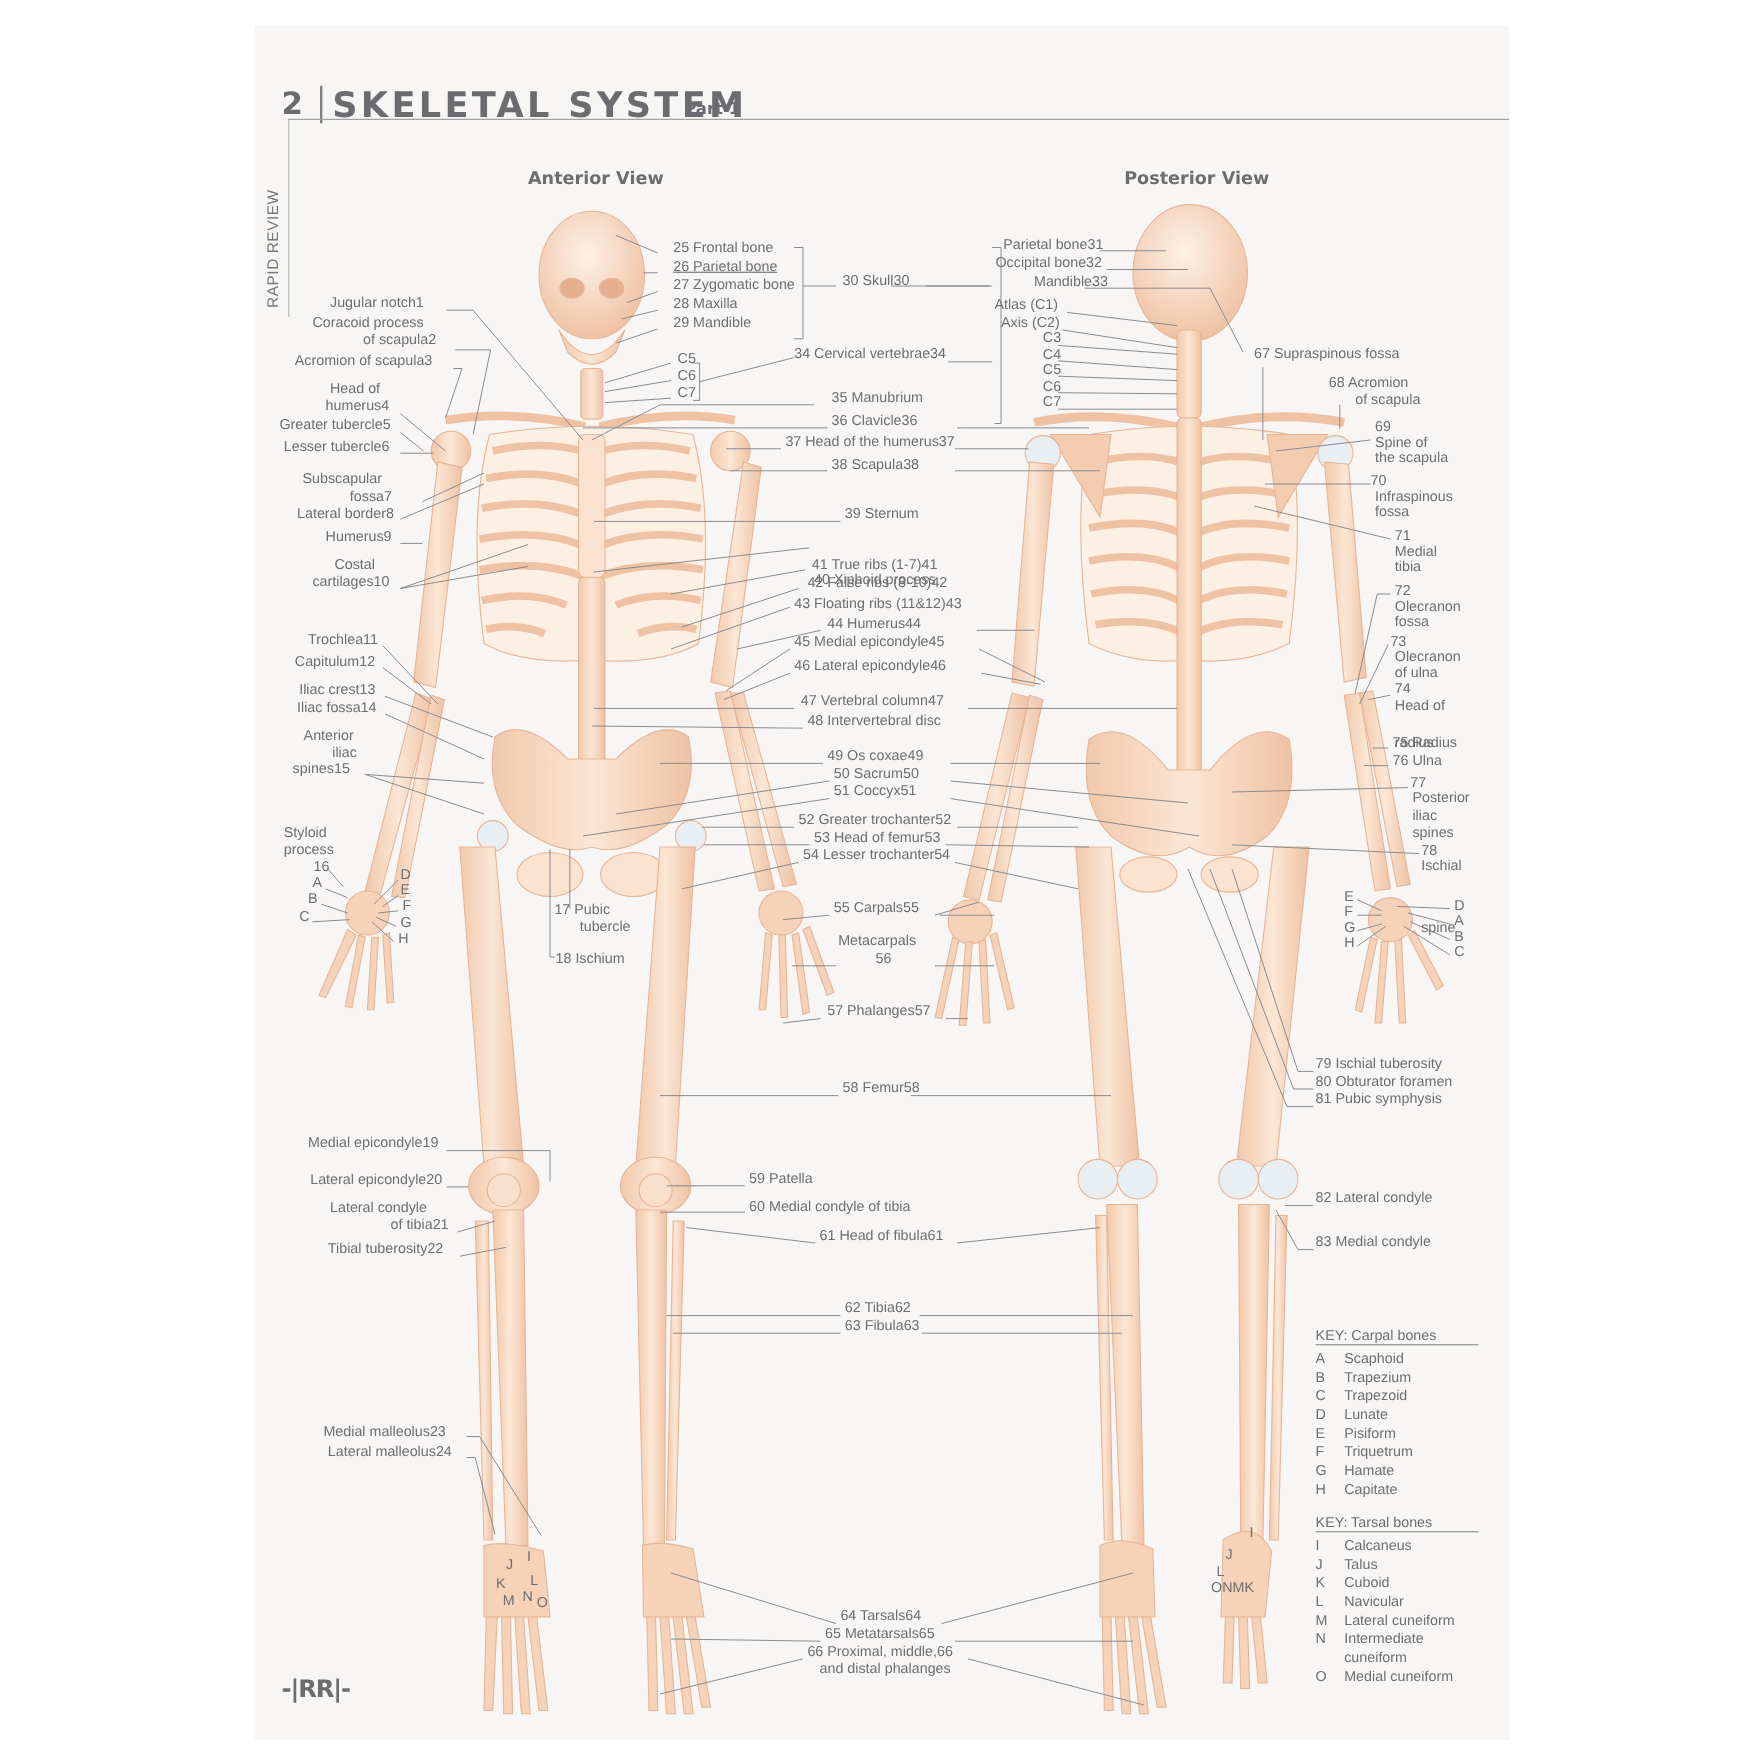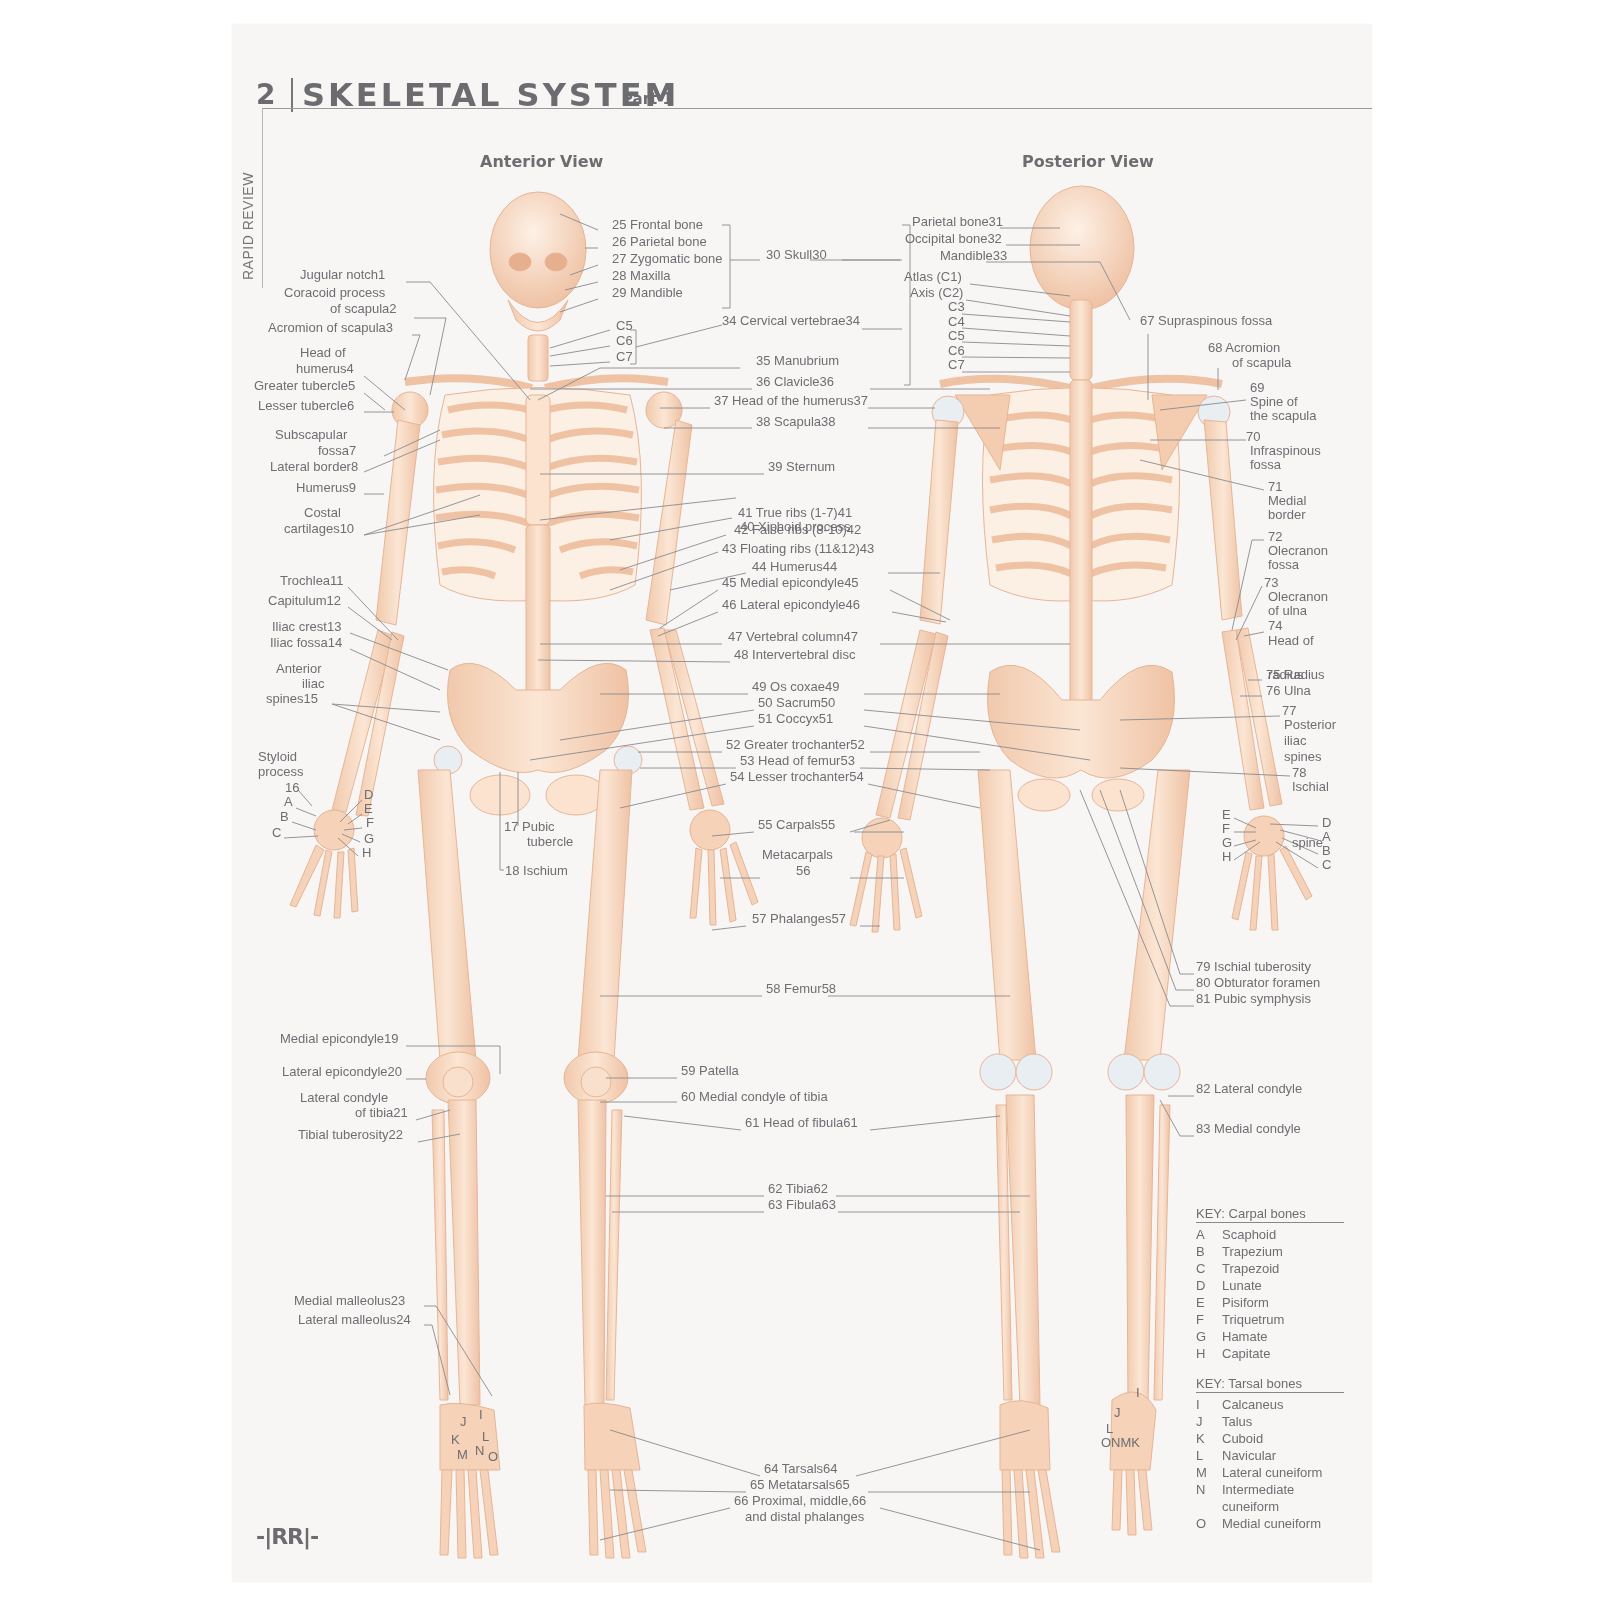--- a/index.html
+++ b/index.html
@@ -395,21 +395,21 @@
     <div class="lbl" style="left: 282px; top: 1064px;">Lateral epicondyle20</div>
     <div class="lbl" style="left: 300px; top: 1090px;">Lateral condyle</div>
     <div class="lbl" style="left: 355px; top: 1105px;">of tibia21</div>
     <div class="lbl" style="left: 298px; top: 1127px;">Tibial tuberosity22</div>
     <div class="lbl" style="left: 294px; top: 1293px;">Medial malleolus23</div>
     <div class="lbl" style="left: 298px; top: 1312px;">Lateral malleolus24</div>
     <div class="lbl" style="left: 504px; top: 819px;">17  Pubic</div>
     <div class="lbl" style="left: 527px; top: 834px;">tubercle</div>
     <div class="lbl" style="left: 505px; top: 863px;">18  Ischium</div>
     <div class="lbl" style="left: 612px; top: 217px;">25  Frontal bone</div>
-    <div class="lbl" style="left: 612px; top: 234px;">26  Parietal bone</div>
+    <div class="lbl" style="left: 612px; top: 234px; text-decoration: underline;">26  Parietal bone</div>
     <div class="lbl" style="left: 612px; top: 251px;">27  Zygomatic bone</div>
     <div class="lbl" style="left: 612px; top: 268px;">28  Maxilla</div>
     <div class="lbl" style="left: 612px; top: 285px;">29  Mandible</div>
     <div class="lbl" style="left: 616px; top: 318px;">C5</div>
     <div class="lbl" style="left: 616px; top: 333px;">C6</div>
     <div class="lbl" style="left: 616px; top: 349px;">C7</div>
     <div class="lbl" style="left: 766px; top: 247px;">30  Skull30</div>
     <div class="lbl" style="left: 722px; top: 313px;">34  Cervical vertebrae34</div>
     <div class="lbl" style="left: 756px; top: 353px;">35  Manubrium</div>
     <div class="lbl" style="left: 756px; top: 374px;">36  Clavicle36</div>
@@ -459,21 +459,21 @@
     <div class="lbl" style="left: 1208px; top: 340px;">68  Acromion</div>
     <div class="lbl" style="left: 1232px; top: 355px;">of scapula</div>
     <div class="lbl" style="left: 1250px; top: 380px;">69</div>
     <div class="lbl" style="left: 1250px; top: 394px;">Spine of</div>
     <div class="lbl" style="left: 1250px; top: 408px;">the scapula</div>
     <div class="lbl" style="left: 1246px; top: 429px;">70</div>
     <div class="lbl" style="left: 1250px; top: 443px;">Infraspinous</div>
     <div class="lbl" style="left: 1250px; top: 457px;">fossa</div>
     <div class="lbl" style="left: 1268px; top: 479px;">71</div>
     <div class="lbl" style="left: 1268px; top: 493px;">Medial</div>
-    <div class="lbl" style="left: 1268px; top: 507px;">border</div>
+    <div class="lbl" style="left: 1268px; top: 507px;">tibia</div>
     <div class="lbl" style="left: 1268px; top: 529px;">72</div>
     <div class="lbl" style="left: 1268px; top: 543px;">Olecranon</div>
     <div class="lbl" style="left: 1268px; top: 557px;">fossa</div>
     <div class="lbl" style="left: 1264px; top: 575px;">73</div>
     <div class="lbl" style="left: 1268px; top: 589px;">Olecranon</div>
     <div class="lbl" style="left: 1268px; top: 603px;">of ulna</div>
     <div class="lbl" style="left: 1268px; top: 618px;">74</div>
     <div class="lbl" style="left: 1268px; top: 633px;">Head of</div>
     <div class="lbl" style="left: 1268px; top: 643px; margin-top: 24px;">radius</div>
     <div class="lbl" style="left: 1266px; top: 667px;">75  Radius</div>

